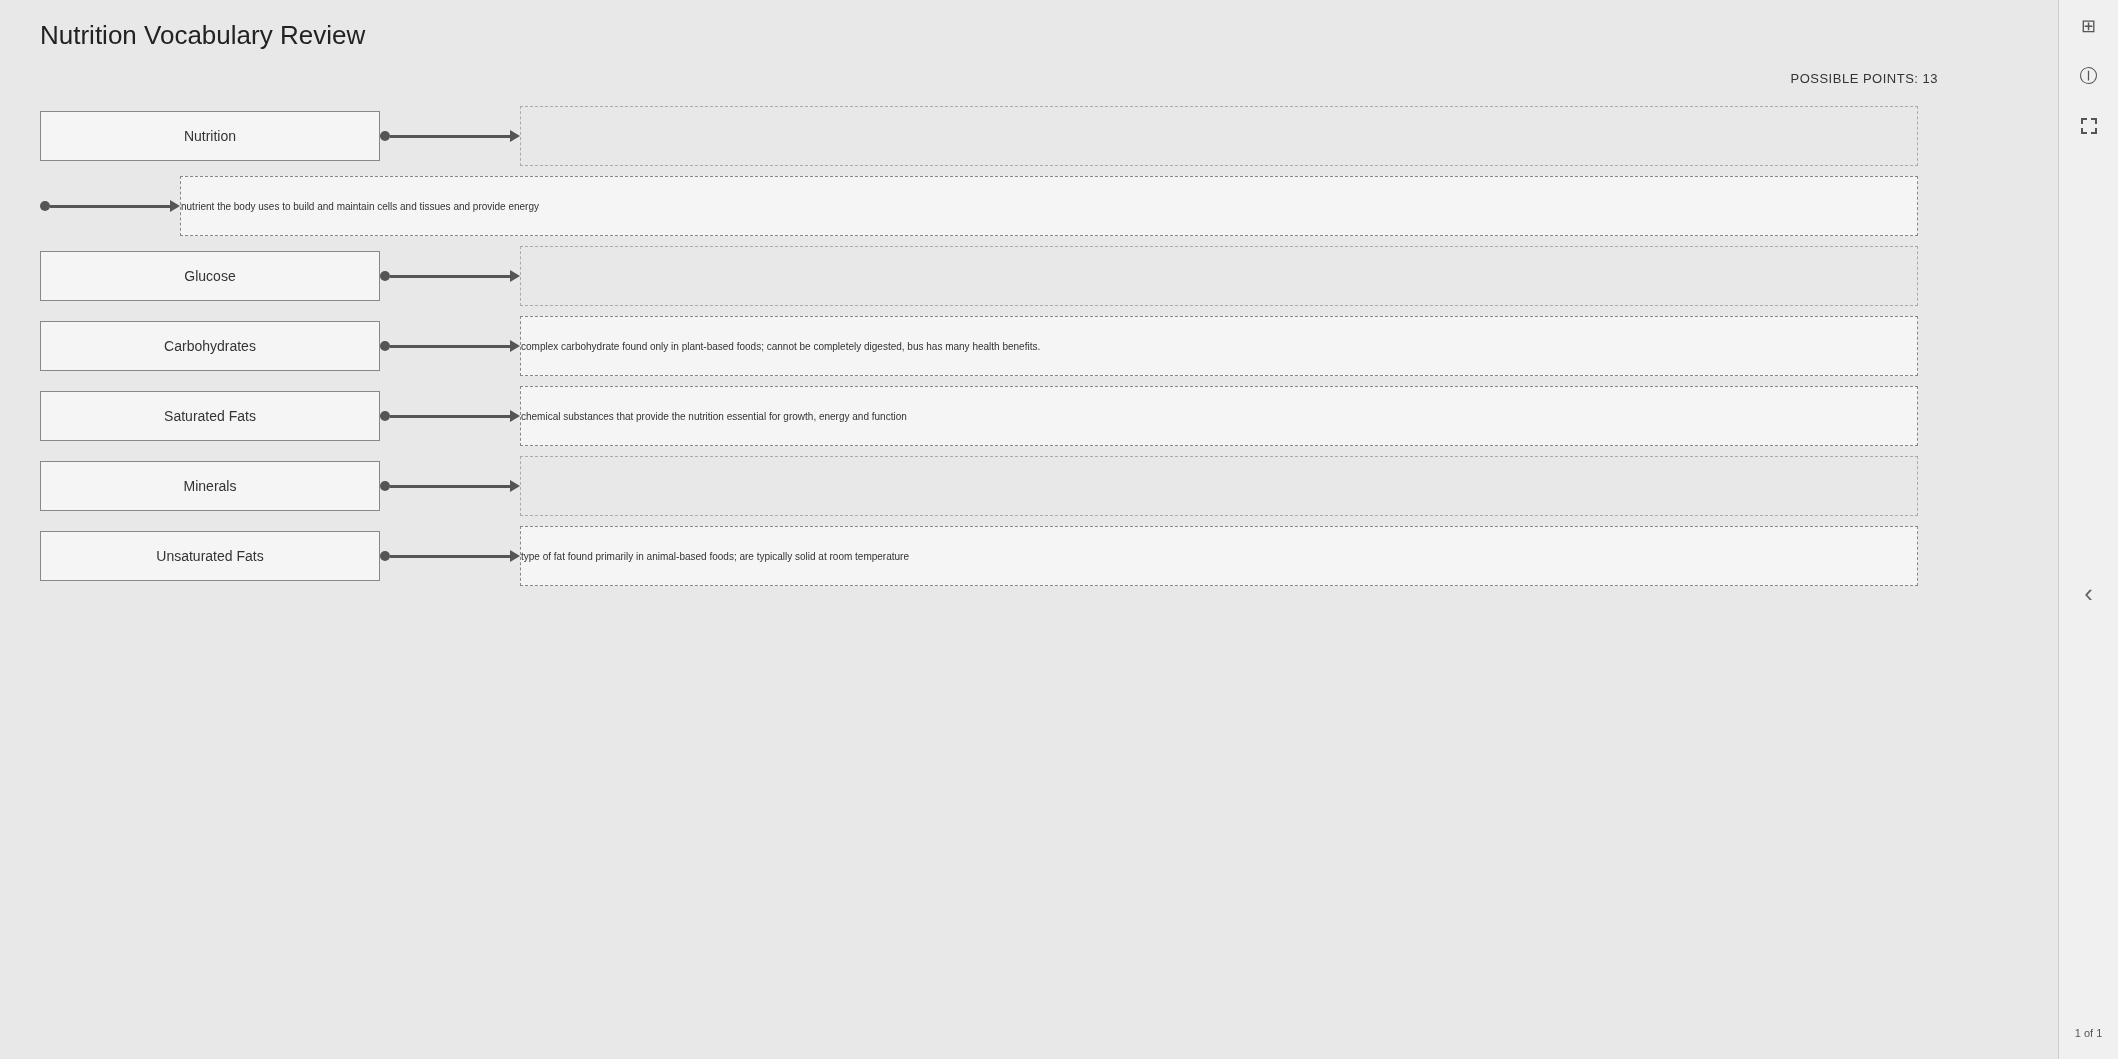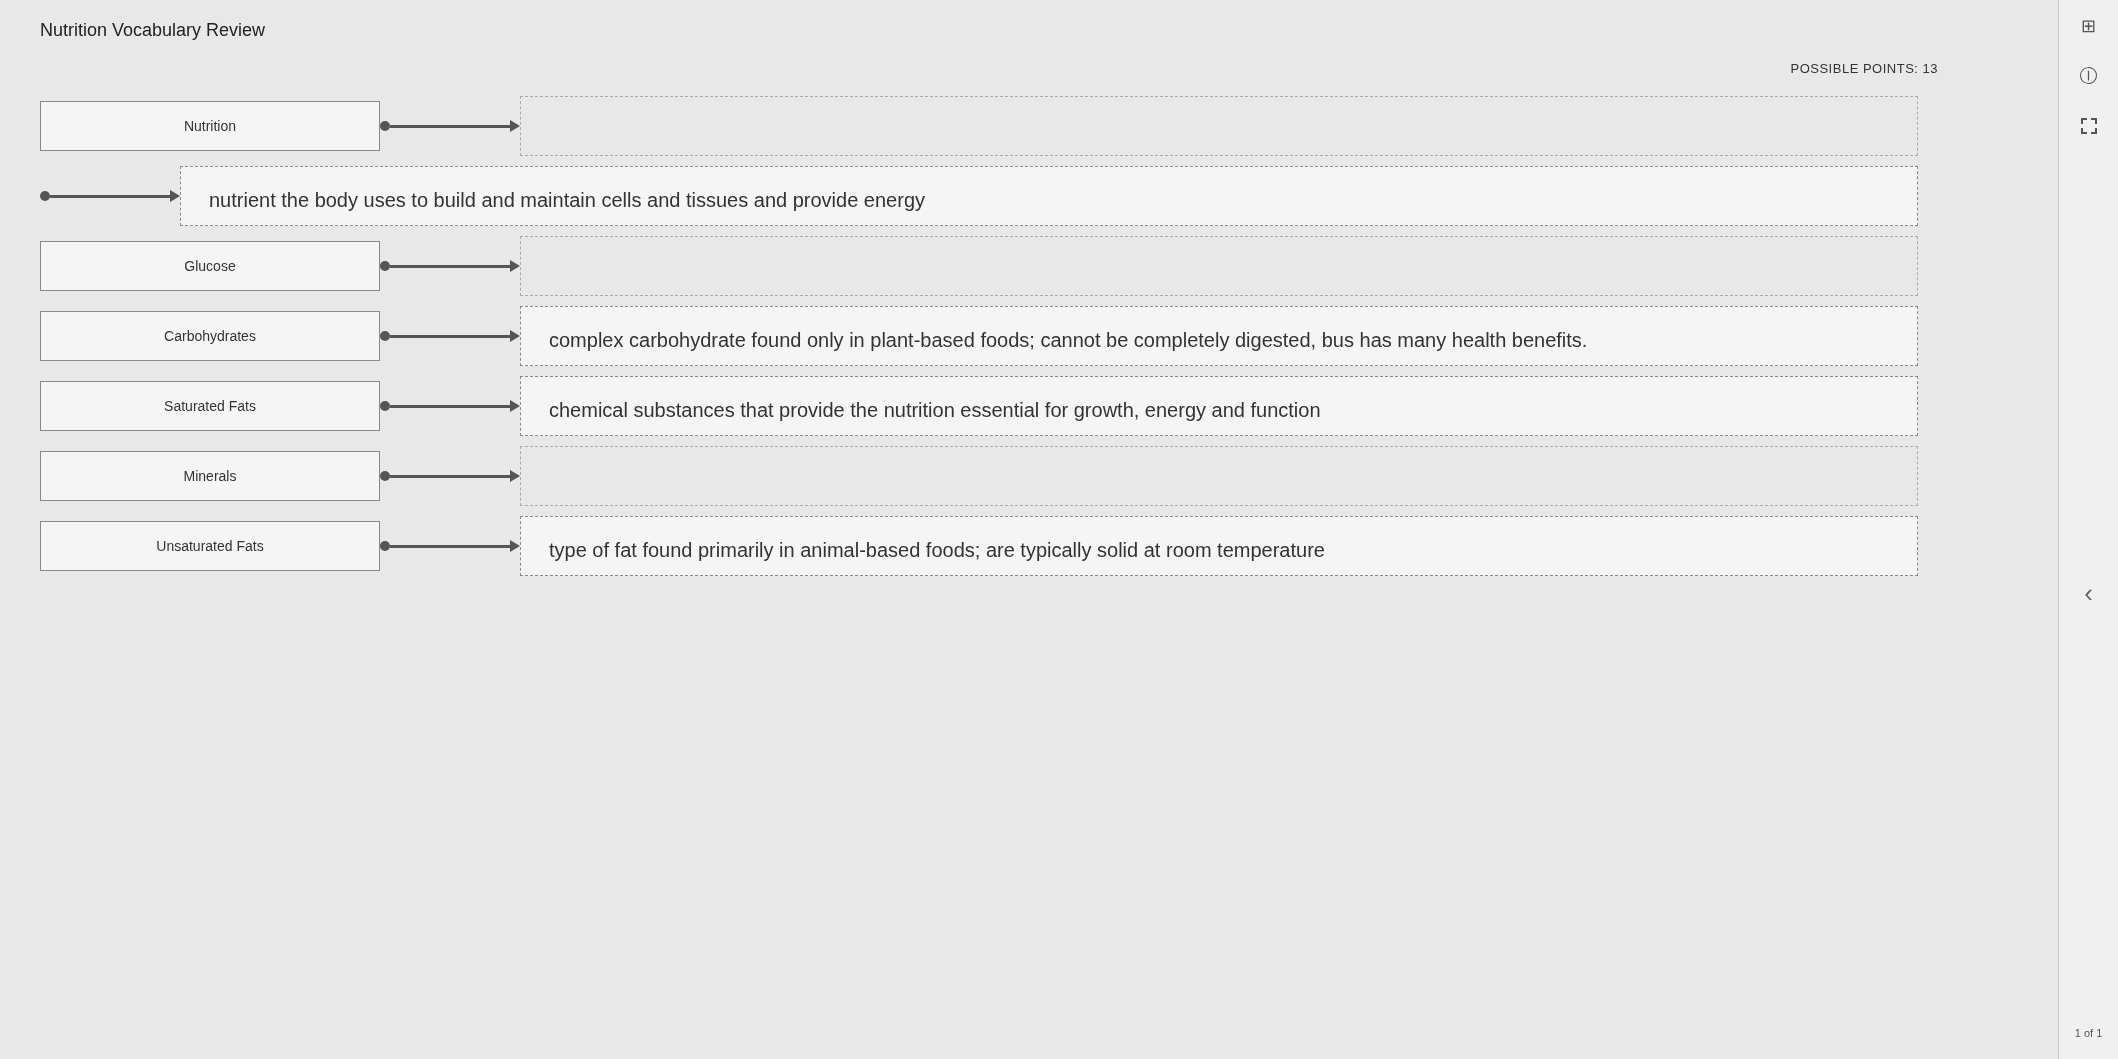--- a/index.html
+++ b/index.html
@@ -14,21 +14,21 @@
       display: flex;
     }
 
     .main-content {
       flex: 1;
       padding: 20px 40px;
       position: relative;
     }
 
     .page-title {
-      font-size: 18px;
+      font-size: 26px;
       font-weight: normal;
       color: #222;
       margin-bottom: 20px;
     }
 
     .possible-points {
       text-align: right;
       font-size: 13px;
       color: #333;
       margin-bottom: 20px;
@@ -96,23 +96,23 @@
       border-left: 10px solid #555;
       flex-shrink: 0;
     }
 
     .definition-box {
       flex: 1;
       min-height: 60px;
       border: 1.5px dashed #888;
       background: #f5f5f5;
       display: flex;
-      align-items: flex-end;
-      padding: 10px 28px;
-      font-size: 20px;
+      align-items: center;
+      padding: 10px 0;
+      font-size: 10px;
       color: #333;
       line-height: 1.5;
     }
 
     .definition-box.empty {
       background: transparent;
       border: 1.5px dashed #aaa;
     }
 
     .sidebar {

